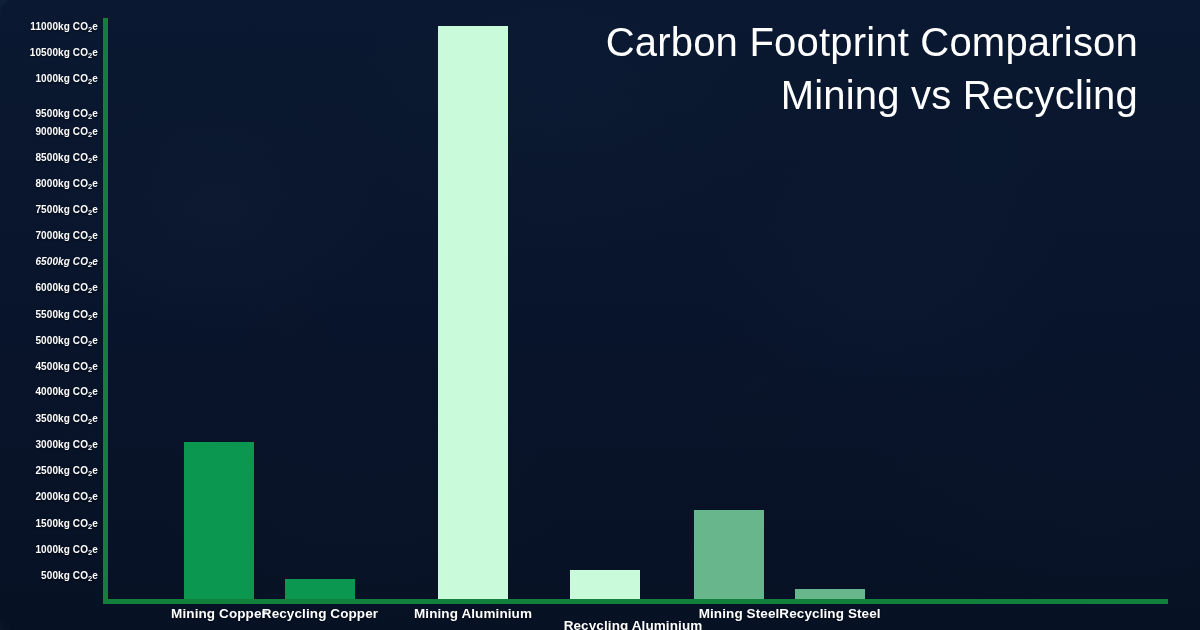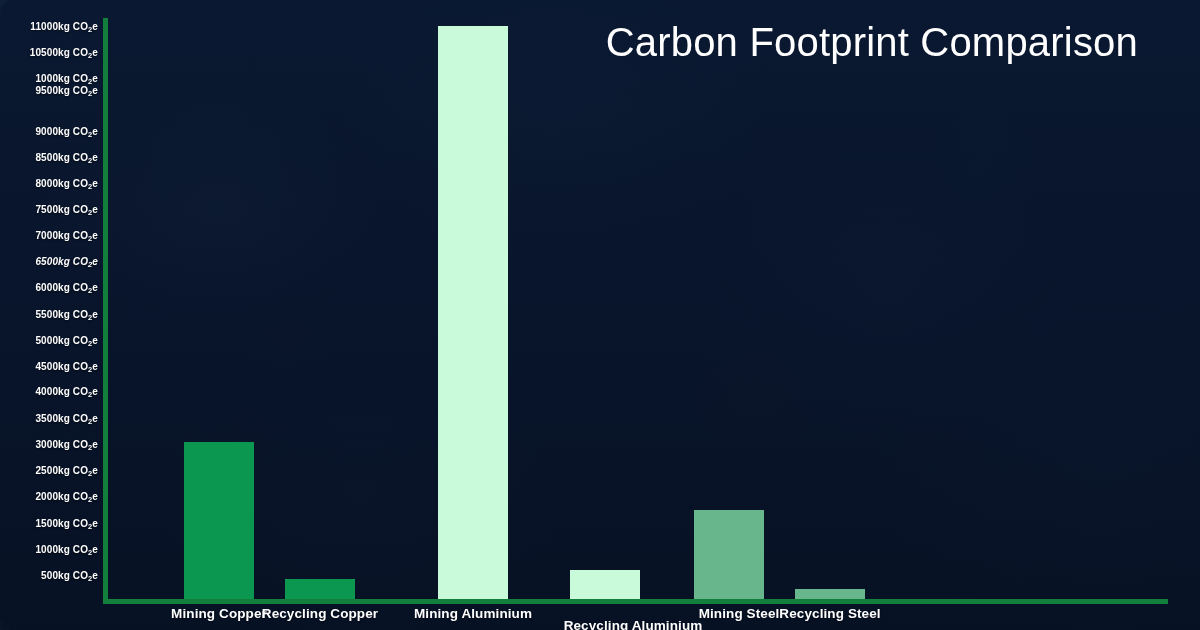--- a/index.html
+++ b/index.html
@@ -123,20 +123,21 @@
 </head>
 <body>
 
 <div id="stage">
 
   <div id="photo-bg"></div>
   <div id="photo-tint"></div>
 
   <div id="title-block">
     <div class="title-line">Carbon Footprint Comparison</div>
+    <div class="title-line">Mining vs Recycling</div>
   </div>
 
   <div id="y-axis-line"></div>
   <div id="x-axis-line"></div>
 
   <div id="y-ticks">
       <div class="y-tick" style="top: 574.864px; padding-left: 24px;">500kg CO<sub>2</sub>e</div>
       <div class="y-tick" style="top: 548.727px;">1000kg CO<sub>2</sub>e</div>
       <div class="y-tick" style="top: 522.591px;">1500kg CO<sub>2</sub>e</div>
       <div class="y-tick" style="top: 496.455px;">2000kg CO<sub>2</sub>e</div>
@@ -147,21 +148,21 @@
       <div class="y-tick" style="top: 365.773px;">4500kg CO<sub>2</sub>e</div>
       <div class="y-tick" style="top: 339.636px;">5000kg CO<sub>2</sub>e</div>
       <div class="y-tick" style="top: 313.5px;">5500kg CO<sub>2</sub>e</div>
       <div class="y-tick" style="top: 287.364px;">6000kg CO<sub>2</sub>e</div>
       <div class="y-tick" style="top: 261.227px; font-style: italic;">6500kg CO<sub>2</sub>e</div>
       <div class="y-tick" style="top: 235.091px;">7000kg CO<sub>2</sub>e</div>
       <div class="y-tick" style="top: 208.955px;">7500kg CO<sub>2</sub>e</div>
       <div class="y-tick" style="top: 182.818px;">8000kg CO<sub>2</sub>e</div>
       <div class="y-tick" style="top: 156.682px;">8500kg CO<sub>2</sub>e</div>
       <div class="y-tick" style="top: 130.545px;">9000kg CO<sub>2</sub>e</div>
-      <div class="y-tick" style="top: 90px;">9500kg CO<sub>2</sub>e</div>
+      <div class="y-tick" style="top: 113px;">9500kg CO<sub>2</sub>e</div>
       <div class="y-tick" style="top: 78.2727px;">1000kg CO<sub>2</sub>e</div>
       <div class="y-tick" style="top: 52.1364px;">10500kg CO<sub>2</sub>e</div>
       <div class="y-tick" style="top: 26px;">11000kg CO<sub>2</sub>e</div>
     </div>
 
   <div id="bars-layer">
       <div class="bar" title="Mining Copper: 3050 kg CO₂e" style="width: 70px; height: 159.432px; left: 184px; background: rgb(12, 151, 80);"></div>
       <div class="bar" title="Recycling Copper: 430 kg CO₂e" style="width: 70px; height: 22.4773px; left: 285px; background: rgb(12, 151, 80);"></div>
       <div class="bar" title="Mining Aluminium: 11000 kg CO₂e" style="width: 70px; height: 575px; left: 438px; background: rgb(201, 251, 219);"></div>
       <div class="bar" title="Recycling Aluminium: 590 kg CO₂e" style="width: 70px; height: 30.8409px; left: 570px; background: rgb(201, 251, 219);"></div>

